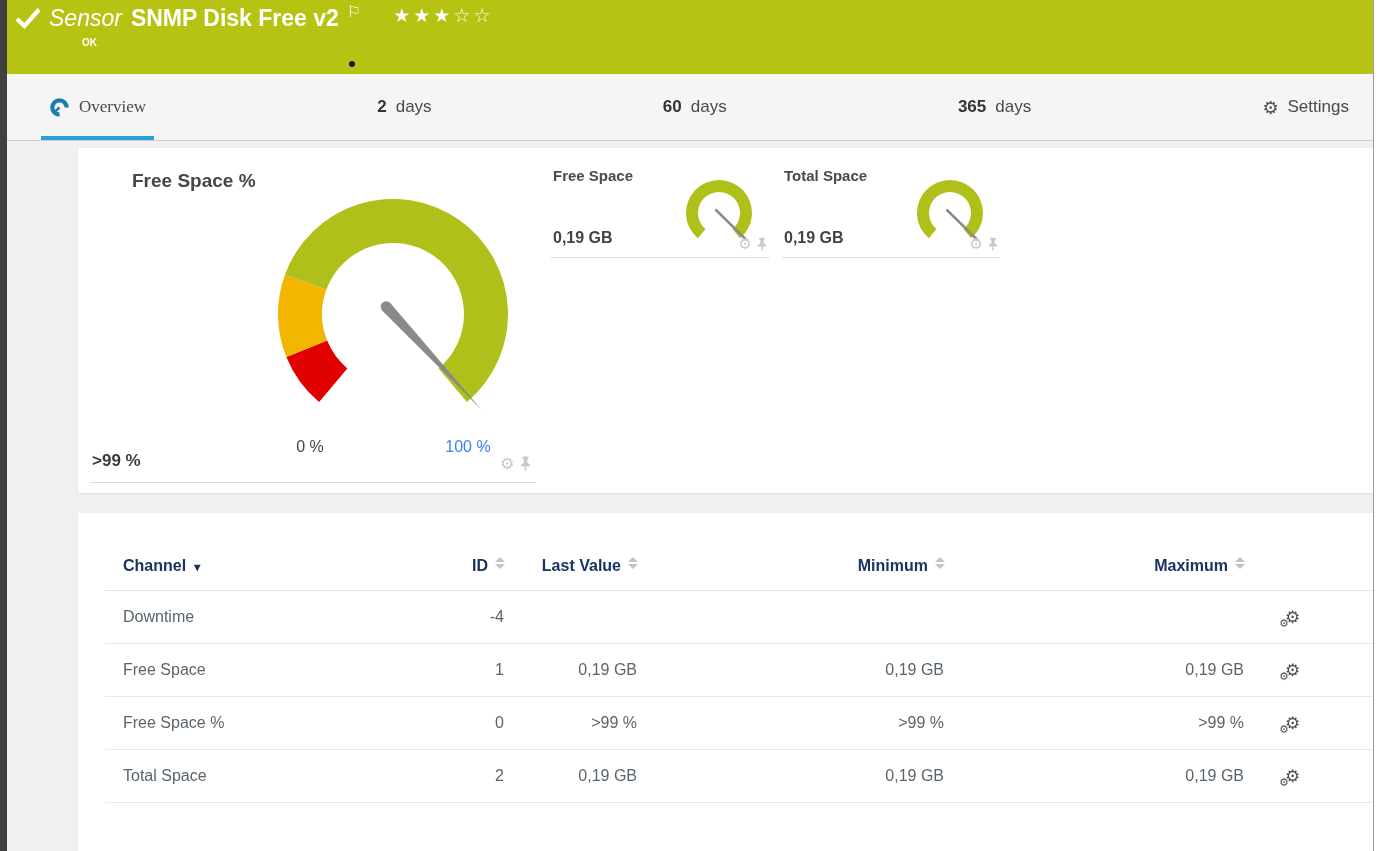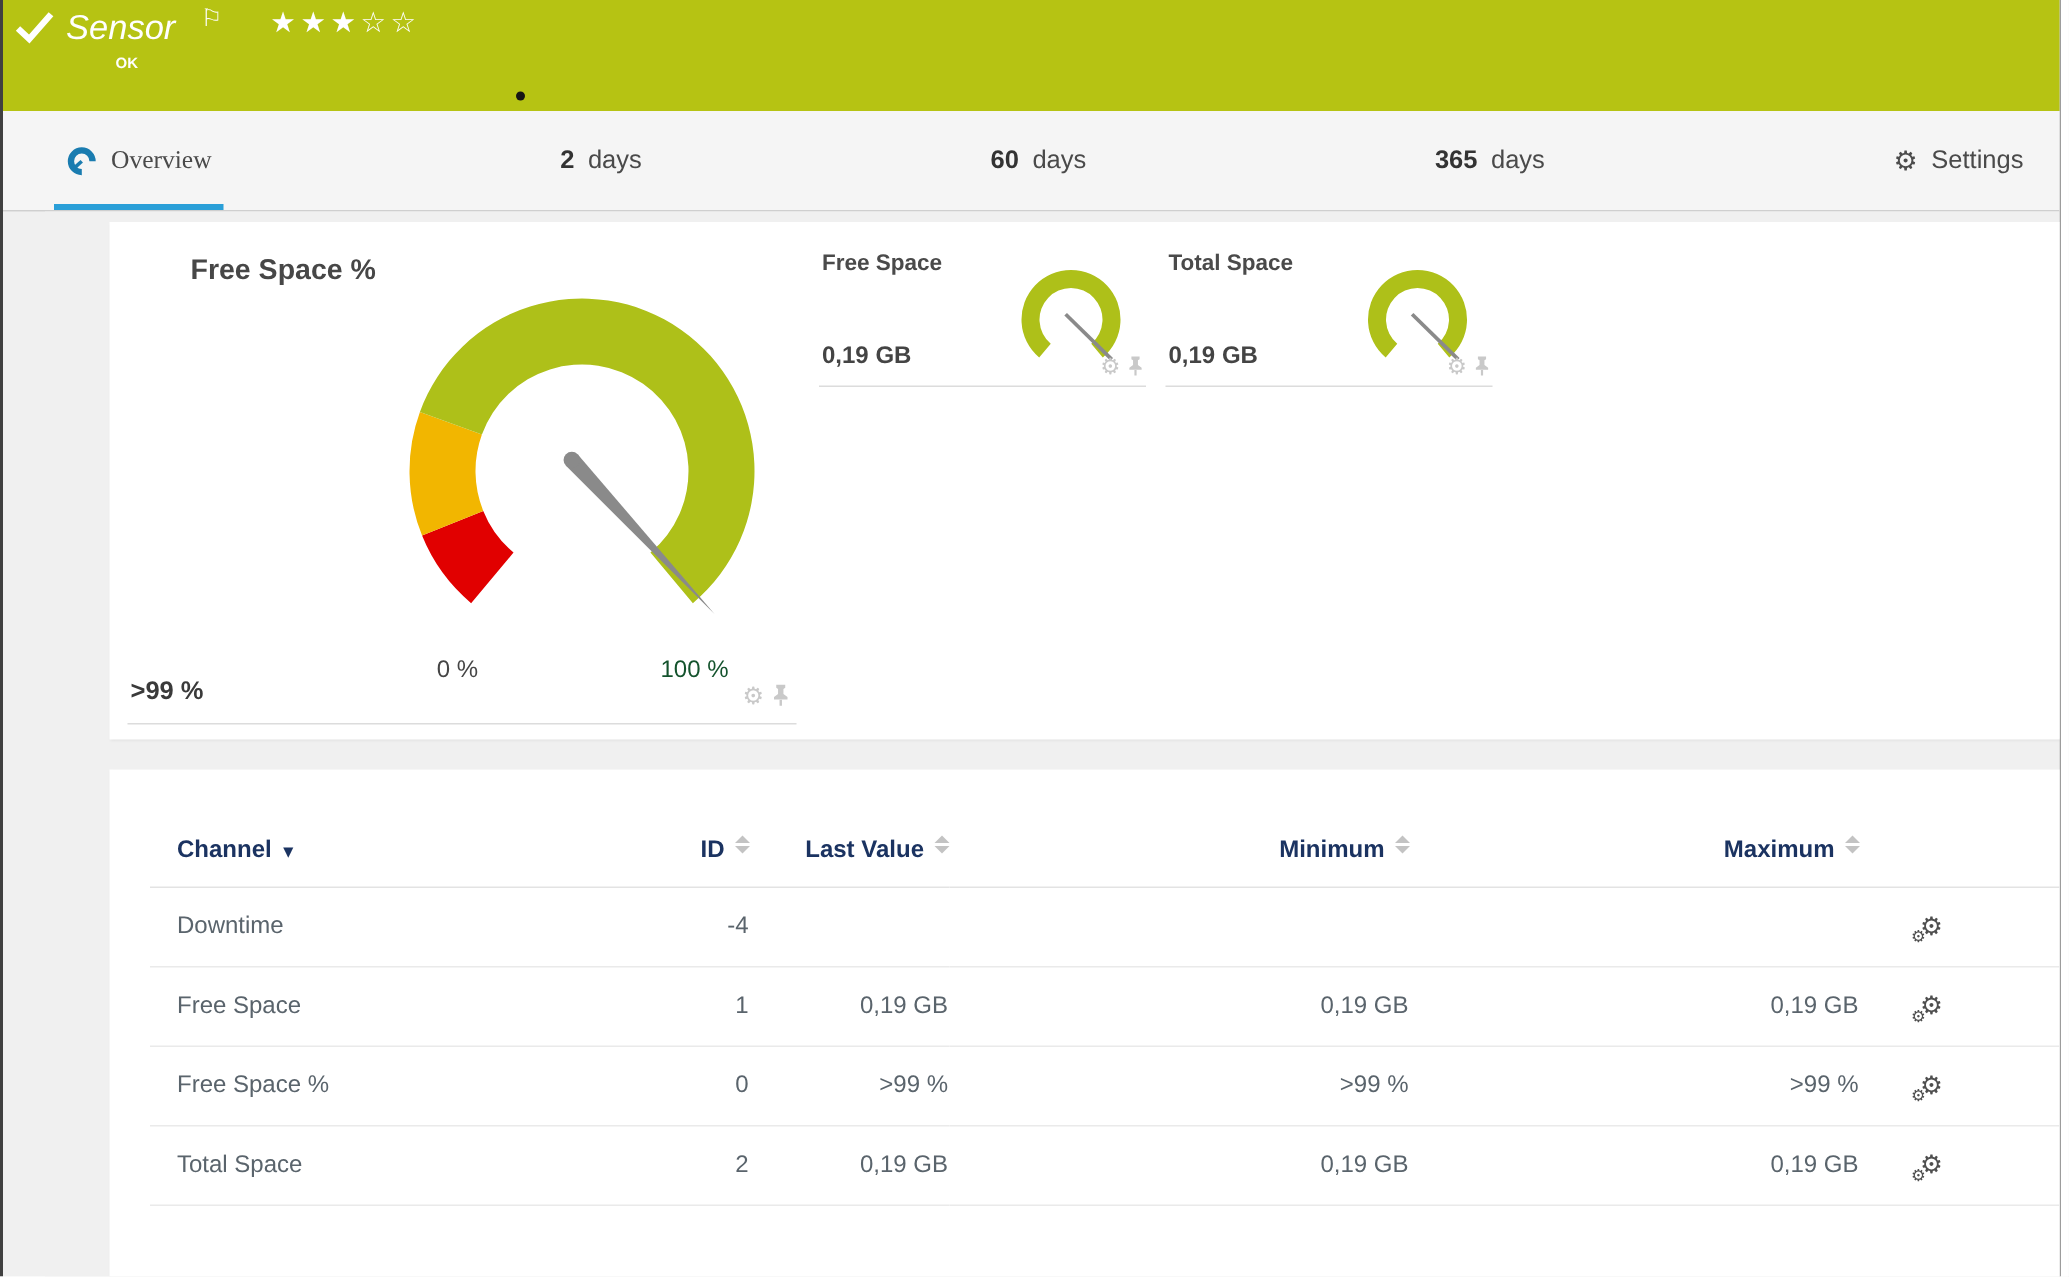--- a/index.html
+++ b/index.html
@@ -1,18 +1,18 @@
 <!DOCTYPE html>
 <html><head>
 <meta charset="utf-8">
 <style>
   html,body{margin:0;padding:0;background:#ffffff;width:1379px;height:851px;overflow:hidden;
     font-family:"Liberation Sans",sans-serif;}
   .page{position:relative;width:1374px;height:851px;box-sizing:border-box;
-    border-left:2px solid #404040;border-right:1px solid #9c9c9c;background:#f0f0f0;}
+    border-left:7px solid #404040;border-right:1px solid #9c9c9c;background:#f0f0f0;}
 
   
   .app-header{height:74px;background:#b6c313;color:#fff;position:relative;}
   .h-line1{display:flex;align-items:center;padding:5px 0 0 8px;}
   .check-icon{display:inline-flex;margin-right:8px;}
   .sensor-type{font-style:italic;font-size:23px;margin-right:9px;}
   .sensor-name{font-weight:bold;font-size:23px;}
   .flag-icon{font-family:"DejaVu Sans",sans-serif;font-size:16px;margin-left:8px;
     position:relative;top:-7px;cursor:pointer;}
   .stars{font-family:"DejaVu Sans",sans-serif;font-size:19px;letter-spacing:3px;
@@ -33,21 +33,21 @@
   
   .content{height:710px;box-sizing:border-box;background:#f0f0f0;padding:7px 0 0 43px;overflow:hidden;margin-left:28px;}
   .card{background:#fff;width:1328px;box-shadow:0 1px 2px rgba(0,0,0,0.07);}
   .card1{height:345px;position:relative;}
   .card2{height:432px;position:relative;margin-top:20px;}
 
   
   .panel-title{position:absolute;left:54px;top:22px;font-size:19px;font-weight:600;color:#474747;}
   .big-gauge{position:absolute;left:190px;top:41px;width:250px;height:250px;}
   .scale-min{position:absolute;left:202px;top:290px;width:60px;text-align:center;font-size:16px;color:#454545;}
-  .scale-max{position:absolute;left:352px;top:290px;width:76px;text-align:center;font-size:16px;color:#14532d;}
+  .scale-max{position:absolute;left:352px;top:290px;width:76px;text-align:center;font-size:16px;color:#3b82f6;}
   .gauge-value{position:absolute;left:14px;top:303px;font-size:17px;font-weight:bold;color:#3a3a3a;}
   .panel-icons{position:absolute;display:flex;gap:6px;align-items:center;color:#c9c9c9;}
   .panel-icons .gear{font-family:"DejaVu Sans",sans-serif;font-size:16px;font-style:normal;cursor:pointer;}
   .panel-icons .pin{display:inline-flex;cursor:pointer;}
   .big-panel-icons{left:422px;top:306px;}
   .panel-underline{position:absolute;left:12px;top:334px;width:446px;border-bottom:1px solid #dcdcdc;}
 
   
   .mini-panel{position:absolute;top:17px;width:218px;height:92px;border-bottom:1px solid #dcdcdc;}
   .mini-panel.pos-0{left:473px;} .mini-panel.pos-1{left:704px;}
@@ -85,20 +85,21 @@
 <div class="page">
 
   <header class="app-header">
     <div class="h-line1">
       <span class="check-icon">
         <svg width="26" height="24" viewBox="0 0 26 24">
             <path d="M2 12 L9.5 19 L24 2.5" fill="none" stroke="#ffffff" stroke-width="4.2"></path>
           </svg>
       </span>
       <span class="sensor-type">Sensor</span>
+      <span class="sensor-name">SNMP Disk Free v2</span>
       <span class="flag-icon" id="flag-icon">⚐</span>
       <span class="stars" id="stars"><span>★</span><span>★</span><span>★</span><span>☆</span><span>☆</span></span>
     </div>
     <div class="status-ok">OK</div>
     <span class="hdr-dot"></span>
   </header>
 
   <nav class="tabbar" id="tabbar">
       <div class="tab active">
     <span class="tab-icon">

